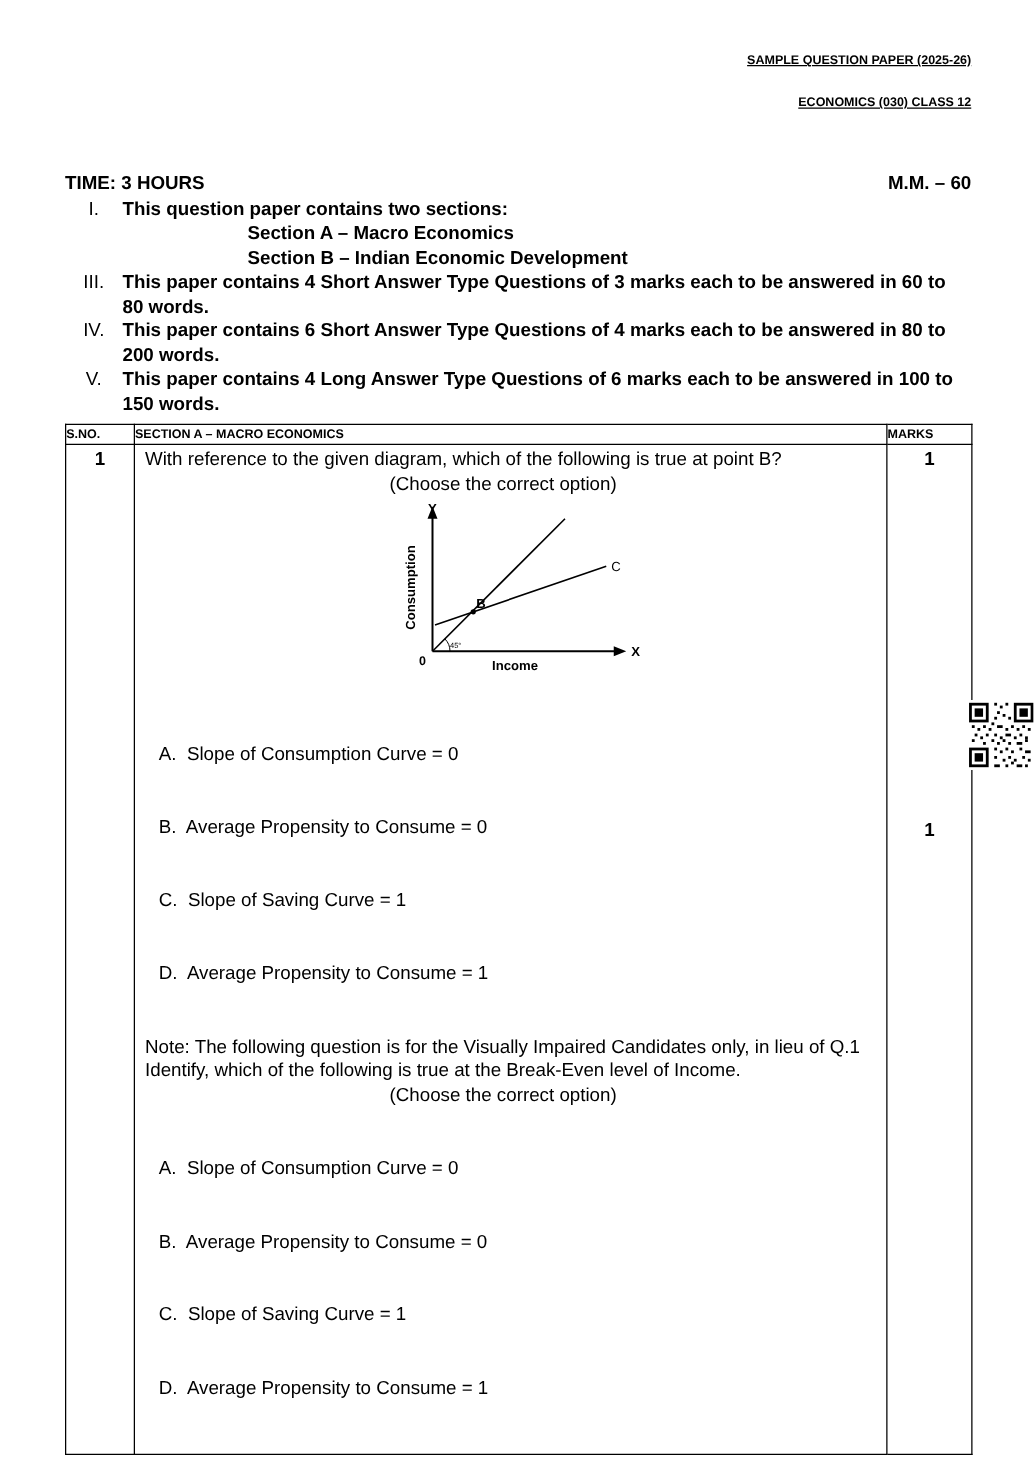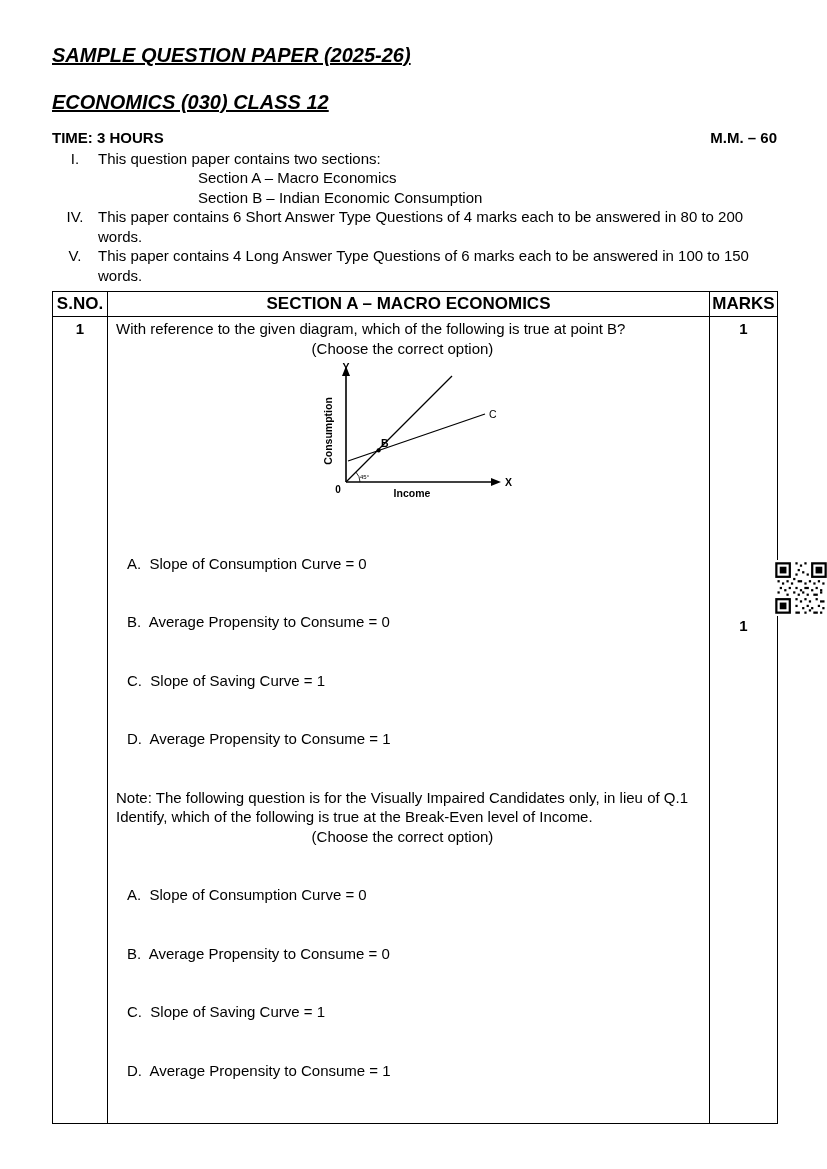--- a/index.html
+++ b/index.html
@@ -4,36 +4,36 @@
 <style>
   * { box-sizing: border-box; margin: 0; padding: 0; }
   html,body { background:#fff; }
   body {
     width:827px; height:1169px; position:relative; overflow:hidden;
     font-family:"Liberation Sans","DejaVu Sans",sans-serif;
     font-size:15px; color:#000; line-height:1.3;
   }
   .page { position:absolute; inset:0; padding:42px 50px 0 52px; }
   .doc-title, .doc-subtitle {
-    text-align:left; font-weight:bold; text-decoration:underline; font-size:20px;font-style:italic;
+    text-align:right; font-weight:bold; text-decoration:underline; font-size:10px;
   }
   .doc-title { margin-bottom:21px; }
-  .doc-subtitle { margin-bottom:13px; }
-  .time-row { display:flex; justify-content:space-between; font-weight:bold; }
+  .doc-subtitle { }
+  .time-row { display:flex; justify-content:space-between; font-weight:bold;margin-top:48px; }
   .gi-heading { font-weight:bold; text-decoration:underline; margin-top:1px; }
   .instructions { margin-top:1px; }
   .ins-row { display:flex; }
   .ins-num { width:46px; flex:none; text-align:center; }
-  .ins-text { flex:1; }
+  .ins-text { flex:1;font-weight:bold; }
   .ins-sub { margin-left:100px; }
 
   table.qtable { border-collapse:collapse; width:725px; margin-top:6px; table-layout:fixed; }
   table.qtable th, table.qtable td { border:1.6px solid #000; vertical-align:top; }
   col.c-sno { width:55px; } col.c-main { width:602px; } col.c-marks { width:68px; }
-  th { font-weight:bold; text-align:center; padding:1px 0; font-size:17px; }
+  th { font-weight:bold; text-align:left; padding:1px 0; font-size:10px; }
   td.sno, td.marks { text-align:center; font-weight:bold; padding-top:2px; }
   td.marks { position:relative; }
   .marks-2 { position:absolute; top:299px; left:0; right:0; text-align:center; }
   td.qcell { padding:2px 10px 4px 8px; }
   .choose { text-align:center; padding-right:10px; }
   .opts { margin-left:11px; white-space:pre-wrap; }
   .note { font-weight:normal; }
   .diagram-wrap { margin:3px 0 3px 168px; }
 
   .qr-box { position:absolute; right:0; top:560px; }
@@ -52,22 +52,26 @@
     <span>M.M. – 60</span>
   </div>
 
 
   <div class="instructions">
     <div class="ins-row">
       <span class="ins-num">I.</span>
       <div class="ins-text">
         <div>This question paper contains two sections:</div>
         <div class="ins-sub">Section A – Macro Economics</div>
-        <div class="ins-sub">Section B – Indian Economic Consumption</div>
+        <div class="ins-sub">Section B – Indian Economic Development</div>
       </div>
+    </div>
+    <div class="ins-row">
+      <span class="ins-num">III.</span>
+      <div class="ins-text">This paper contains 4 Short Answer Type Questions of 3 marks each to be answered in 60 to 80 words.</div>
     </div>
     <div class="ins-row">
       <span class="ins-num">IV.</span>
       <div class="ins-text">This paper contains 6 Short Answer Type Questions of 4 marks each to be answered in 80 to 200 words.</div>
     </div>
     <div class="ins-row">
       <span class="ins-num">V.</span>
       <div class="ins-text">This paper contains 4 Long Answer Type Questions of 6 marks each to be answered in 100 to 150 words.</div>
     </div>
   </div>

